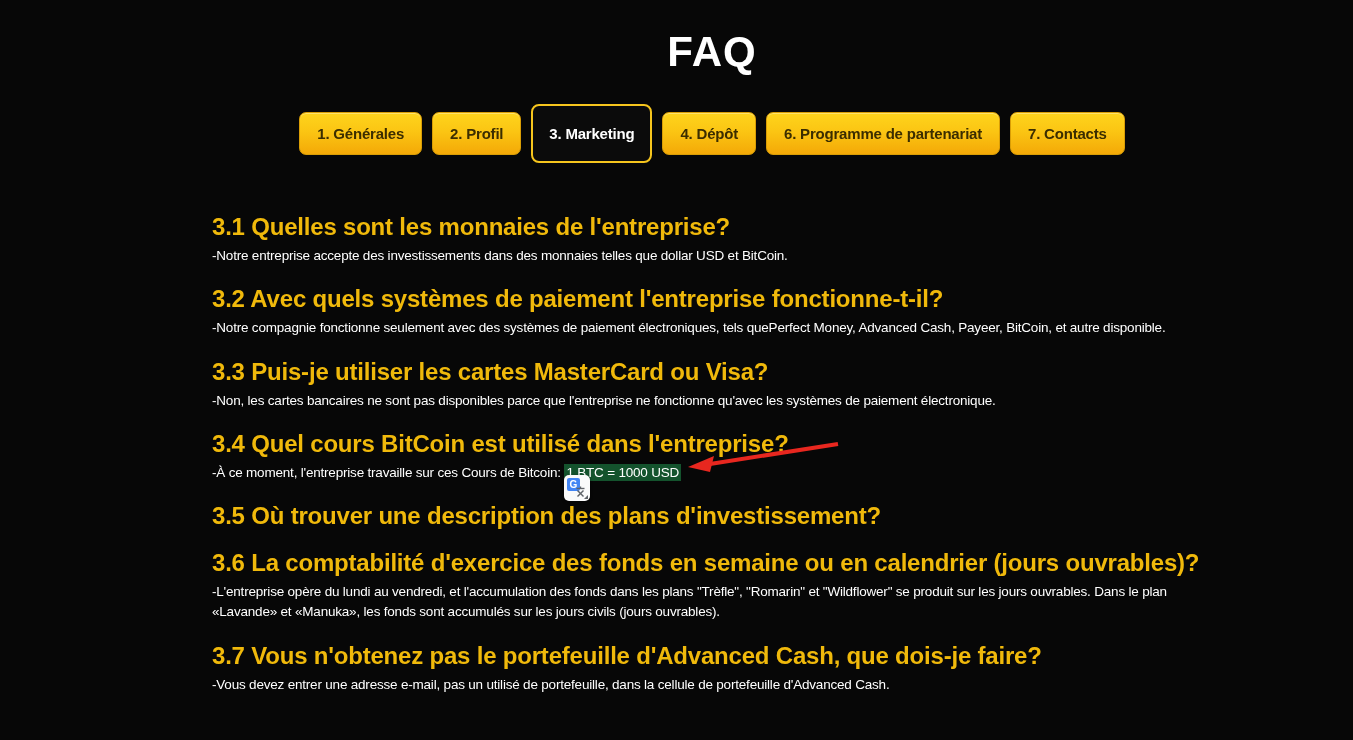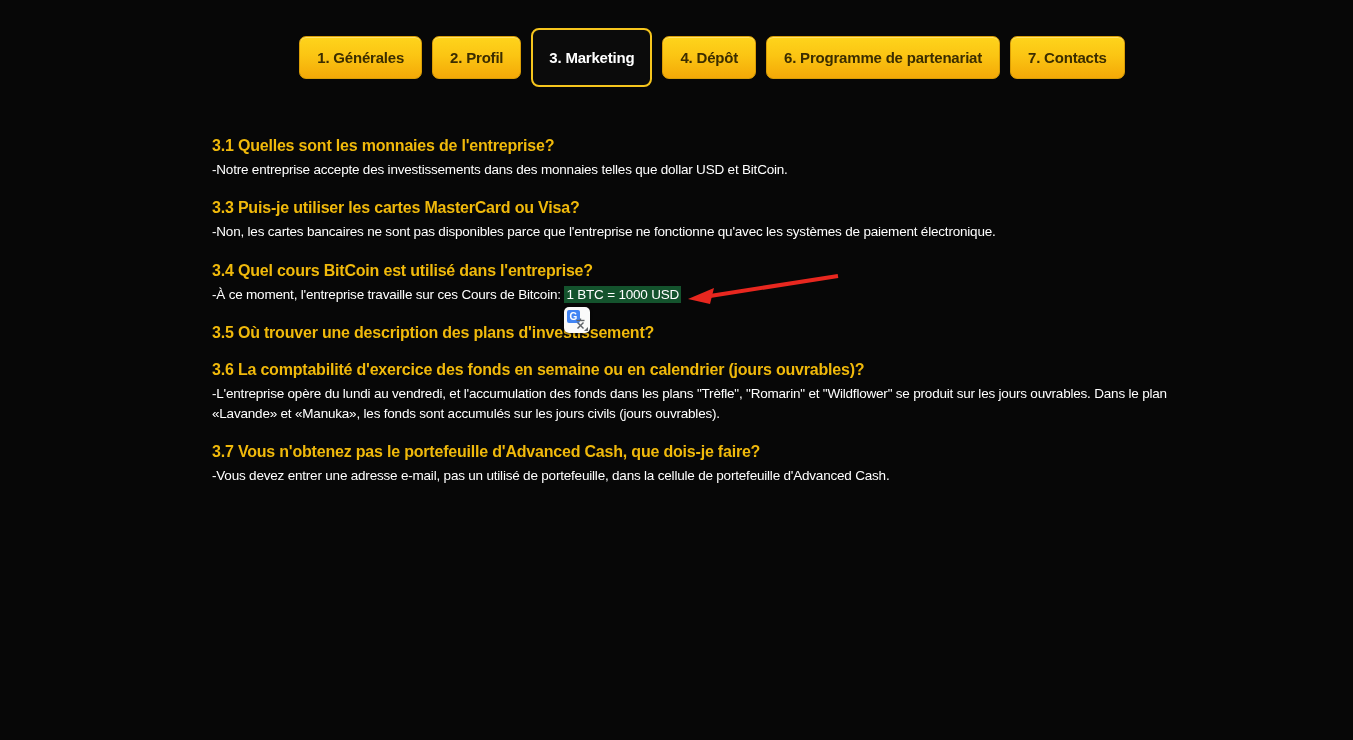--- a/index.html
+++ b/index.html
@@ -57,21 +57,21 @@
   }
   .faq-list {
     margin-top: 50px;
   }
   .faq-item {
     position: relative;
     margin-bottom: 19px;
   }
   .faq-item h2 {
     color: #f0b90b;
-    font-size: 16px;
+    font-size: 24px;
     font-weight: bold;
     margin: 0 0 5px 0;
     letter-spacing: -0.2px;
   }
   .faq-item p {
     color: #ffffff;
     font-size: 13.5px;
     line-height: 1.5;
     margin: 0;
     letter-spacing: -0.2px;
@@ -123,37 +123,42 @@
     bottom: 2px;
     width: 13px;
     height: 13px;
   }
 </style>
 </head>
 <body>
 
 <div class="content">
 
+  <h1 class="page-title">FAQ</h1>
 
   <div class="tabs">
     <button class="tab">1. Générales</button>
     <button class="tab">2. Profil</button>
     <button class="tab active">3. Marketing</button>
     <button class="tab">4. Dépôt</button>
     <button class="tab">6. Programme de partenariat</button>
     <button class="tab">7. Contacts</button>
   </div>
 
   <div class="faq-list">
 
     <div class="faq-item">
       <h2>3.1 Quelles sont les monnaies de l'entreprise?</h2>
       <p>-Notre entreprise accepte des investissements dans des monnaies telles que dollar USD et BitCoin.</p>
     </div>
 
+    <div class="faq-item">
+      <h2>3.2 Avec quels systèmes de paiement l'entreprise fonctionne-t-il?</h2>
+      <p>-Notre compagnie fonctionne seulement avec des systèmes de paiement électroniques, tels quePerfect Money, Advanced Cash, Payeer, BitCoin, et autre disponible.</p>
+    </div>
 
     <div class="faq-item">
       <h2>3.3 Puis-je utiliser les cartes MasterCard ou Visa?</h2>
       <p>-Non, les cartes bancaires ne sont pas disponibles parce que l'entreprise ne fonctionne qu'avec les systèmes de paiement électronique.</p>
     </div>
 
     <div class="faq-item">
       <h2>3.4 Quel cours BitCoin est utilisé dans l'entreprise?</h2>
       <p><span>-À ce moment, l'entreprise travaille sur ces Cours de Bitcoin: </span><span class="highlight">1 BTC = 1000 USD</span></p>
 

